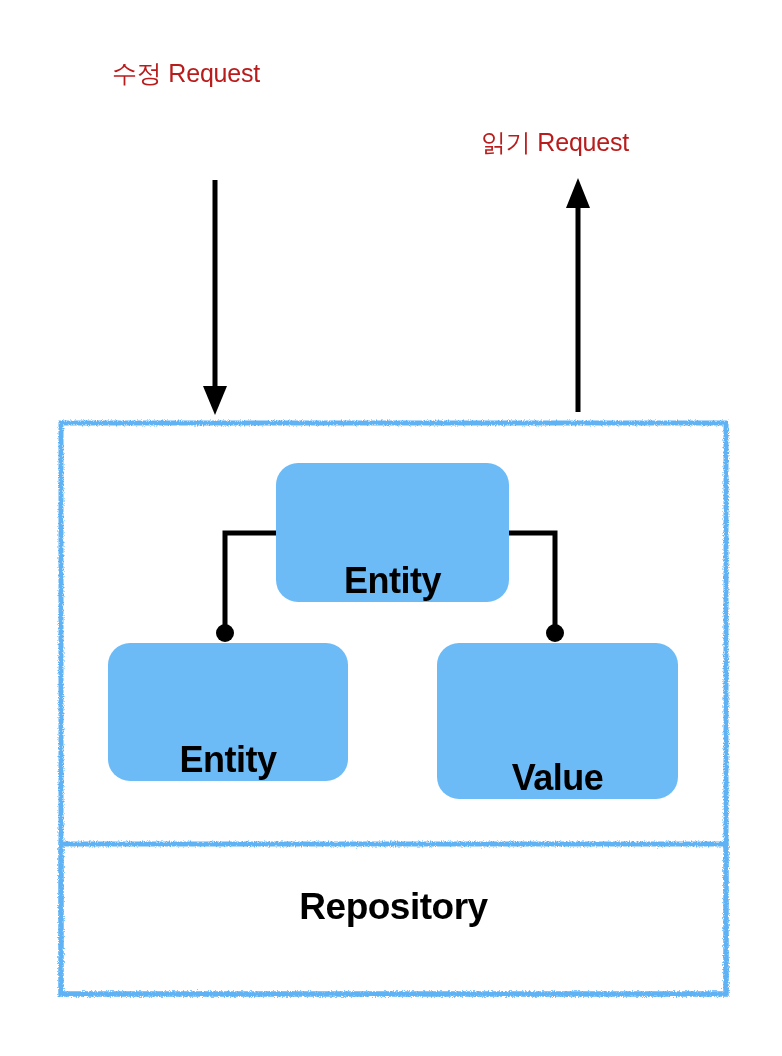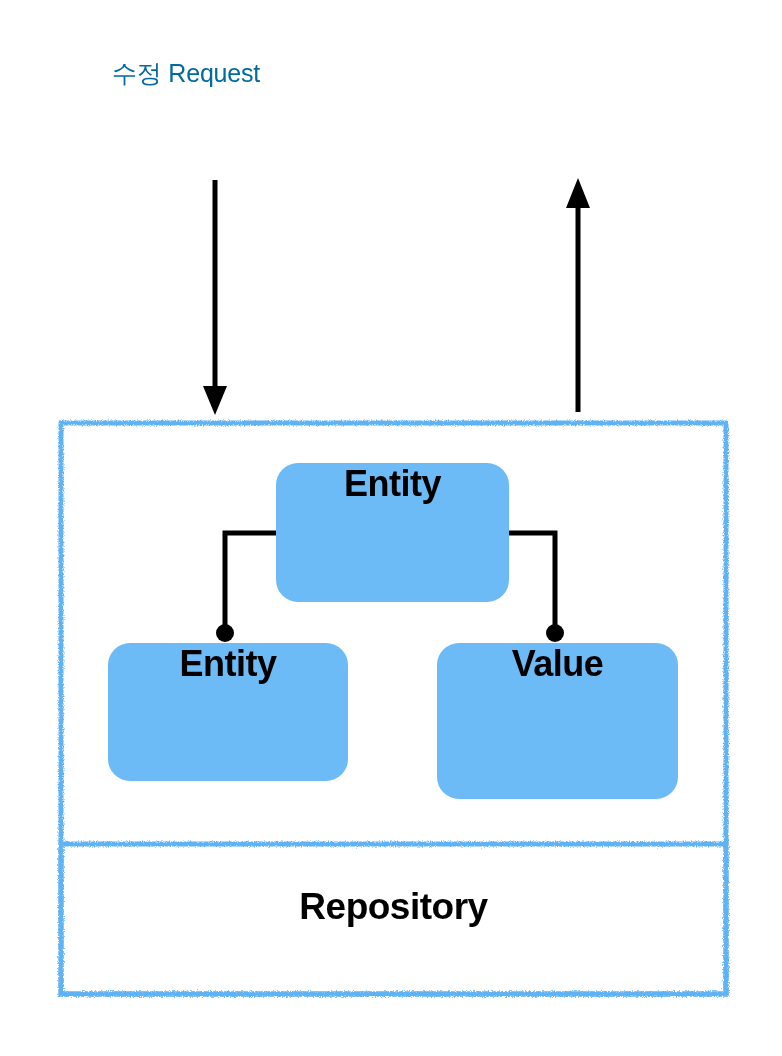--- a/index.html
+++ b/index.html
@@ -16,21 +16,21 @@
     height: 1056px;
     overflow: hidden;
     background: #ffffff;
   }
 
   
   .req-label {
     position: absolute;
     font-size: 25px;
     font-weight: 400;
-    color: #0369a1;
+    color: #b91c1c;
     white-space: nowrap;
     letter-spacing: -0.2px;
   }
   #label-modify  { left: 112px; top: 57px; }
   #label-write   { left: 112px; top: 126px; }
   #label-read    { left: 481px; top: 126px; }
 
   
   #art {
     position: absolute;
@@ -40,21 +40,21 @@
     height: 1056px;
     pointer-events: none;
   }
 
   
   .node-box {
     position: absolute;
     background: #6CBBF7;
     border-radius: 22px;
     display: flex;
-    align-items: flex-start;
+    align-items: flex-end;
     justify-content: center;
     color: #000000;
     font-size: 36px;
     font-weight: bold;
     letter-spacing: -0.5px;
   }
   #node-entity-root  { left: 276px; top: 463px; width: 233px; height: 139px; }
   #node-entity-child { left: 108px; top: 643px; width: 240px; height: 138px; }
   #node-value-child  { left: 437px; top: 643px; width: 241px; height: 156px; }
 
@@ -75,20 +75,21 @@
   }
 </style>
 </head>
 <body>
 
 <div id="canvas">
 
   <div class="req-label" id="label-modify">수정 Request</div>
 
 
+  <div class="req-label" id="label-read">읽기 Request</div>
 
   <svg id="art" viewBox="0 0 782 1056">
 
     <defs>
 
       <filter id="sketchy" x="-10%" y="-10%" width="120%" height="120%">
         <feTurbulence type="fractalNoise" baseFrequency="0.85" numOctaves="3" seed="7" result="noise"></feTurbulence>
         <feDisplacementMap in="SourceGraphic" in2="noise" scale="4" xChannelSelector="R" yChannelSelector="G"></feDisplacementMap>
       </filter>
     </defs>

